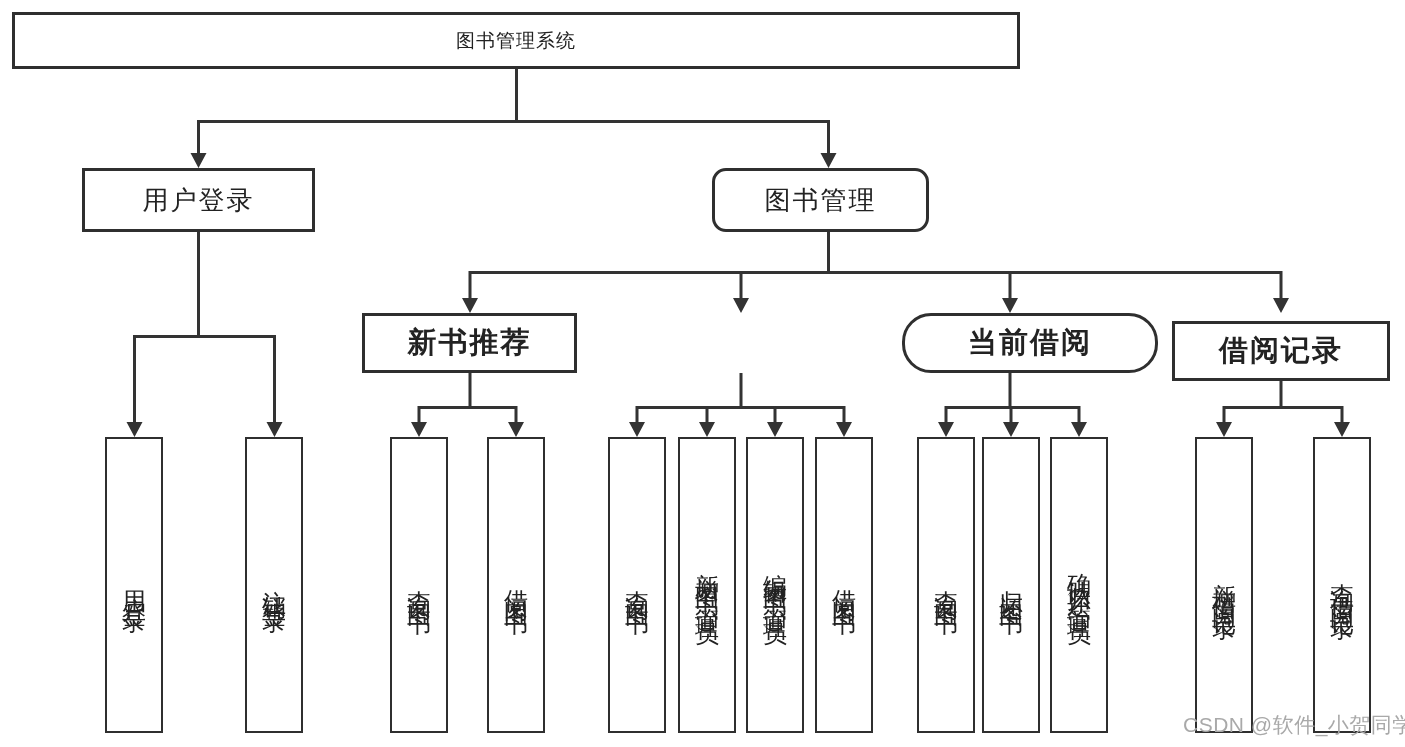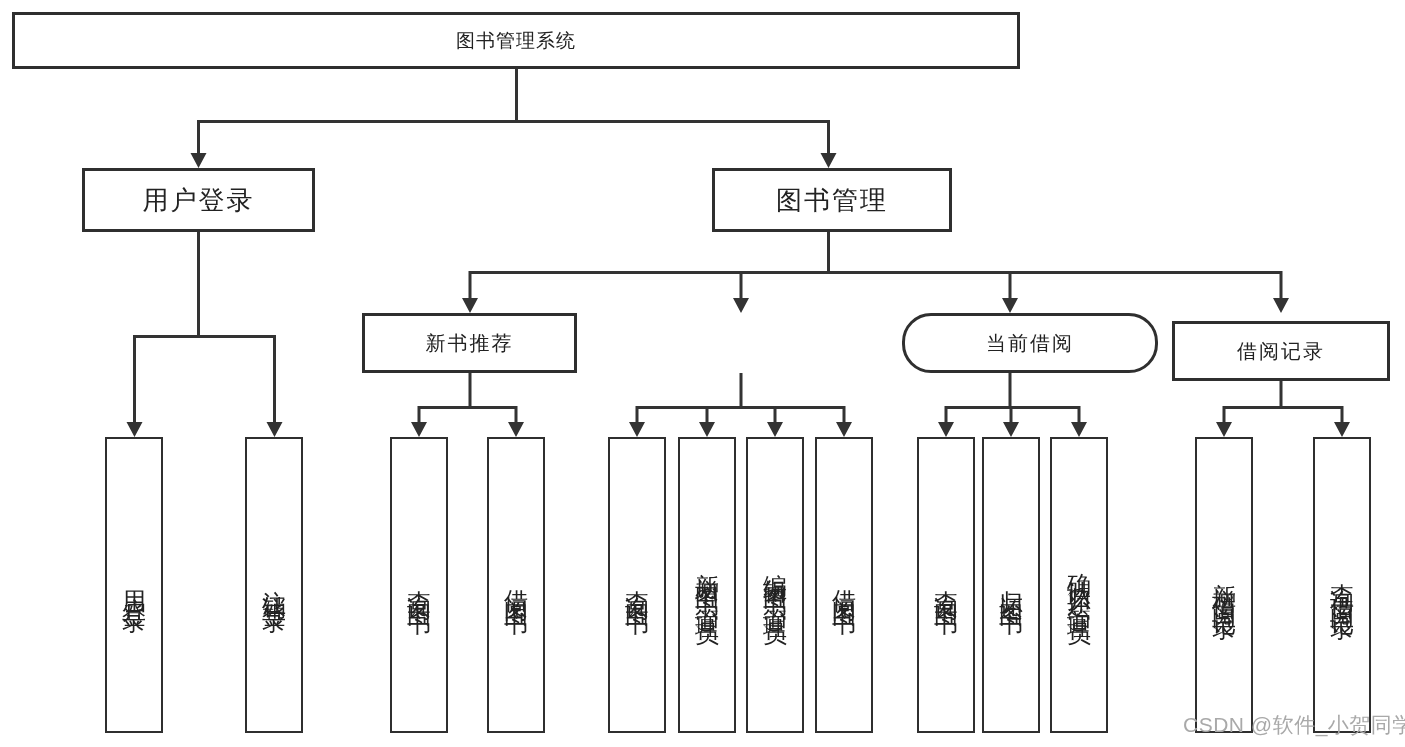--- a/index.html
+++ b/index.html
@@ -7,21 +7,21 @@
     position:relative;width:1405px;height:747px;background:#ffffff;overflow:hidden;
     font-family:"Liberation Sans","DejaVu Sans",sans-serif;color:#222222;
   }
   .node{
     position:absolute;box-sizing:border-box;background:#ffffff;
     border:3px solid #2f2f2f;display:flex;align-items:center;justify-content:center;
     text-align:center;
   }
   .node.root{font-size:19px;letter-spacing:1px;}
   .node.lvl2{font-size:26px;letter-spacing:2px;}
-  .node.lvl3{font-size:20px;letter-spacing:2px;}
+  .node.lvl3{font-size:29px;letter-spacing:2px;font-weight:bold;}
   .node.leaf{border-width:2px;}
   .vtext{
     writing-mode:vertical-rl;text-orientation:mixed;
     font-size:24px;line-height:1;letter-spacing:7px;white-space:nowrap;
   }
   svg.connectors{position:absolute;left:0;top:0;z-index:1;}
   .node{z-index:2;}
   .watermark{
     position:absolute;left:1183px;top:711px;z-index:5;
     font-size:21px;color:#a9a9a9;letter-spacing:0.5px;white-space:nowrap;
@@ -91,21 +91,21 @@
     "></path>
   </svg>
 
   <div class="node root" style="left:12px;top:12px;width:1008px;height:57px;">
     <span>图书管理系统</span>
   </div>
 
   <div class="node lvl2" style="left:82px;top:168px;width:233px;height:64px;">
     <span>用户登录</span>
   </div>
-  <div class="node lvl2" style="left:712px;top:168px;width:240px;height:64px;">
+  <div class="node lvl2" style="left:712px;top:168px;width:217px;height:64px;border-radius:14px;">
     <span>图书管理</span>
   </div>
 
   <div class="node lvl3" style="left:362px;top:313px;width:215px;height:60px;">
     <span>新书推荐</span>
   </div>
   <div class="node lvl3" style="left:902px;top:313px;width:256px;height:60px;border-radius:29px;">
     <span>当前借阅</span>
   </div>
   <div class="node lvl3" style="left:1172px;top:321px;width:218px;height:60px;">

